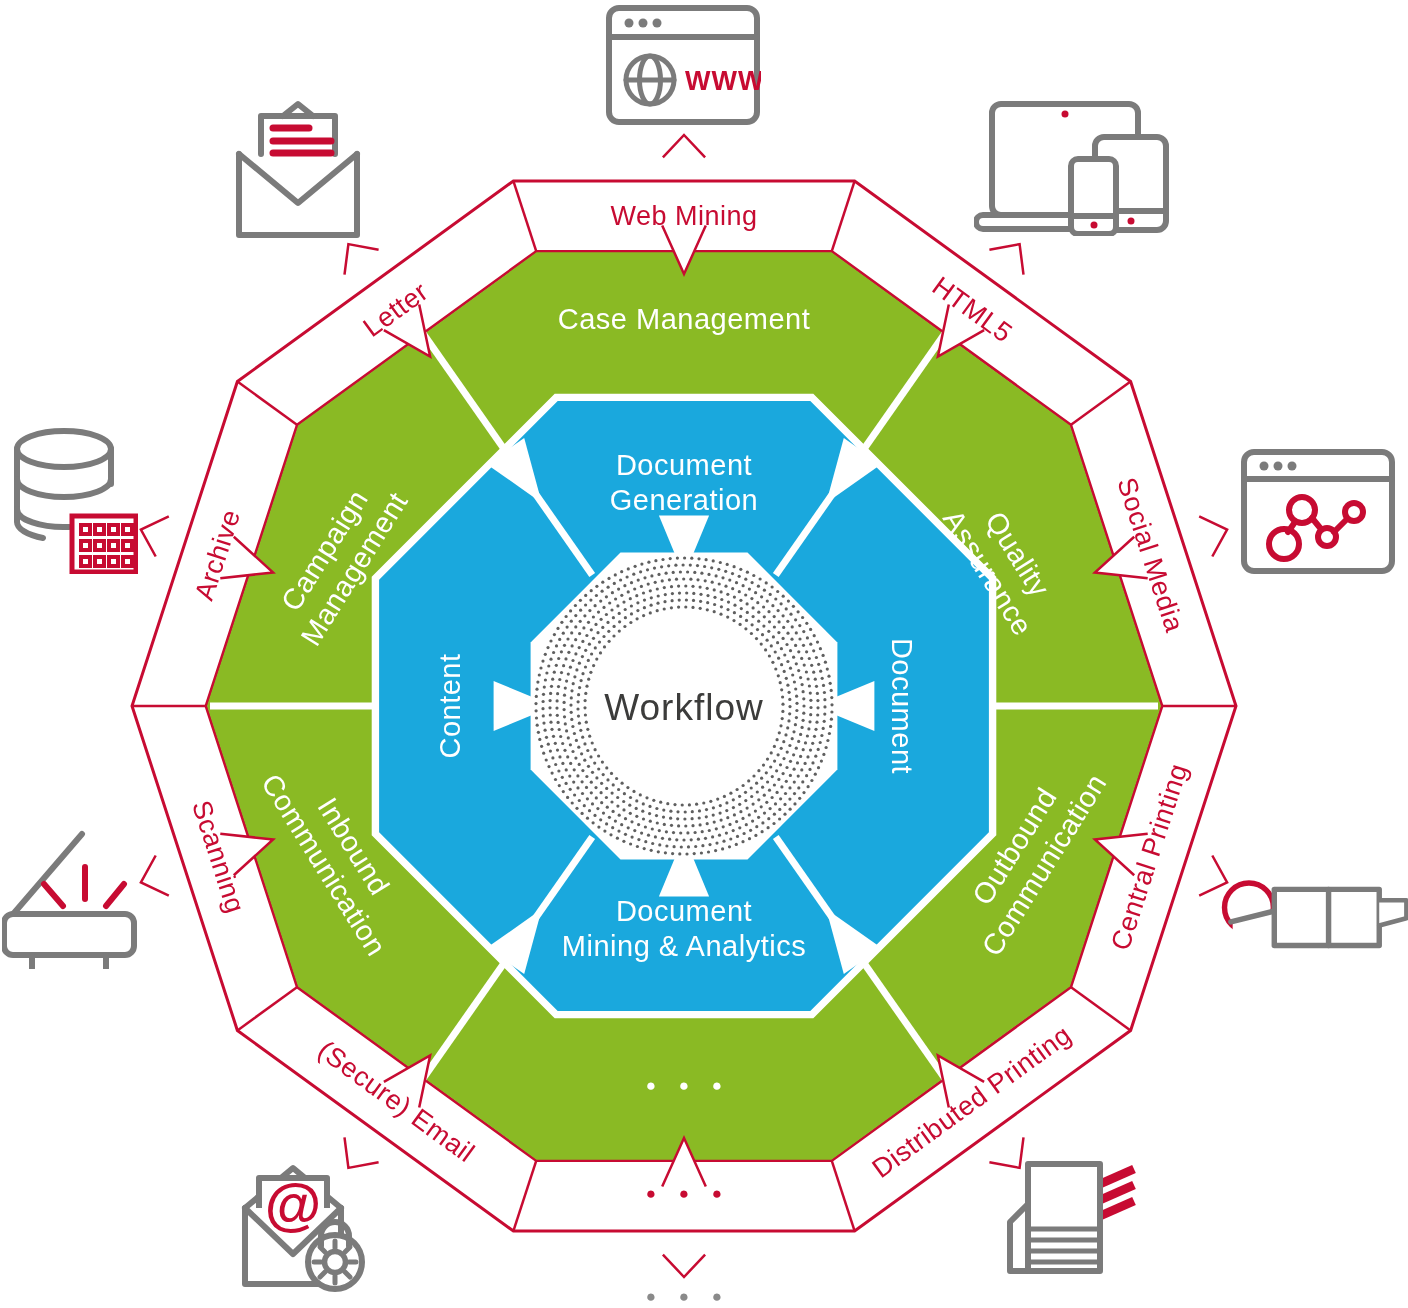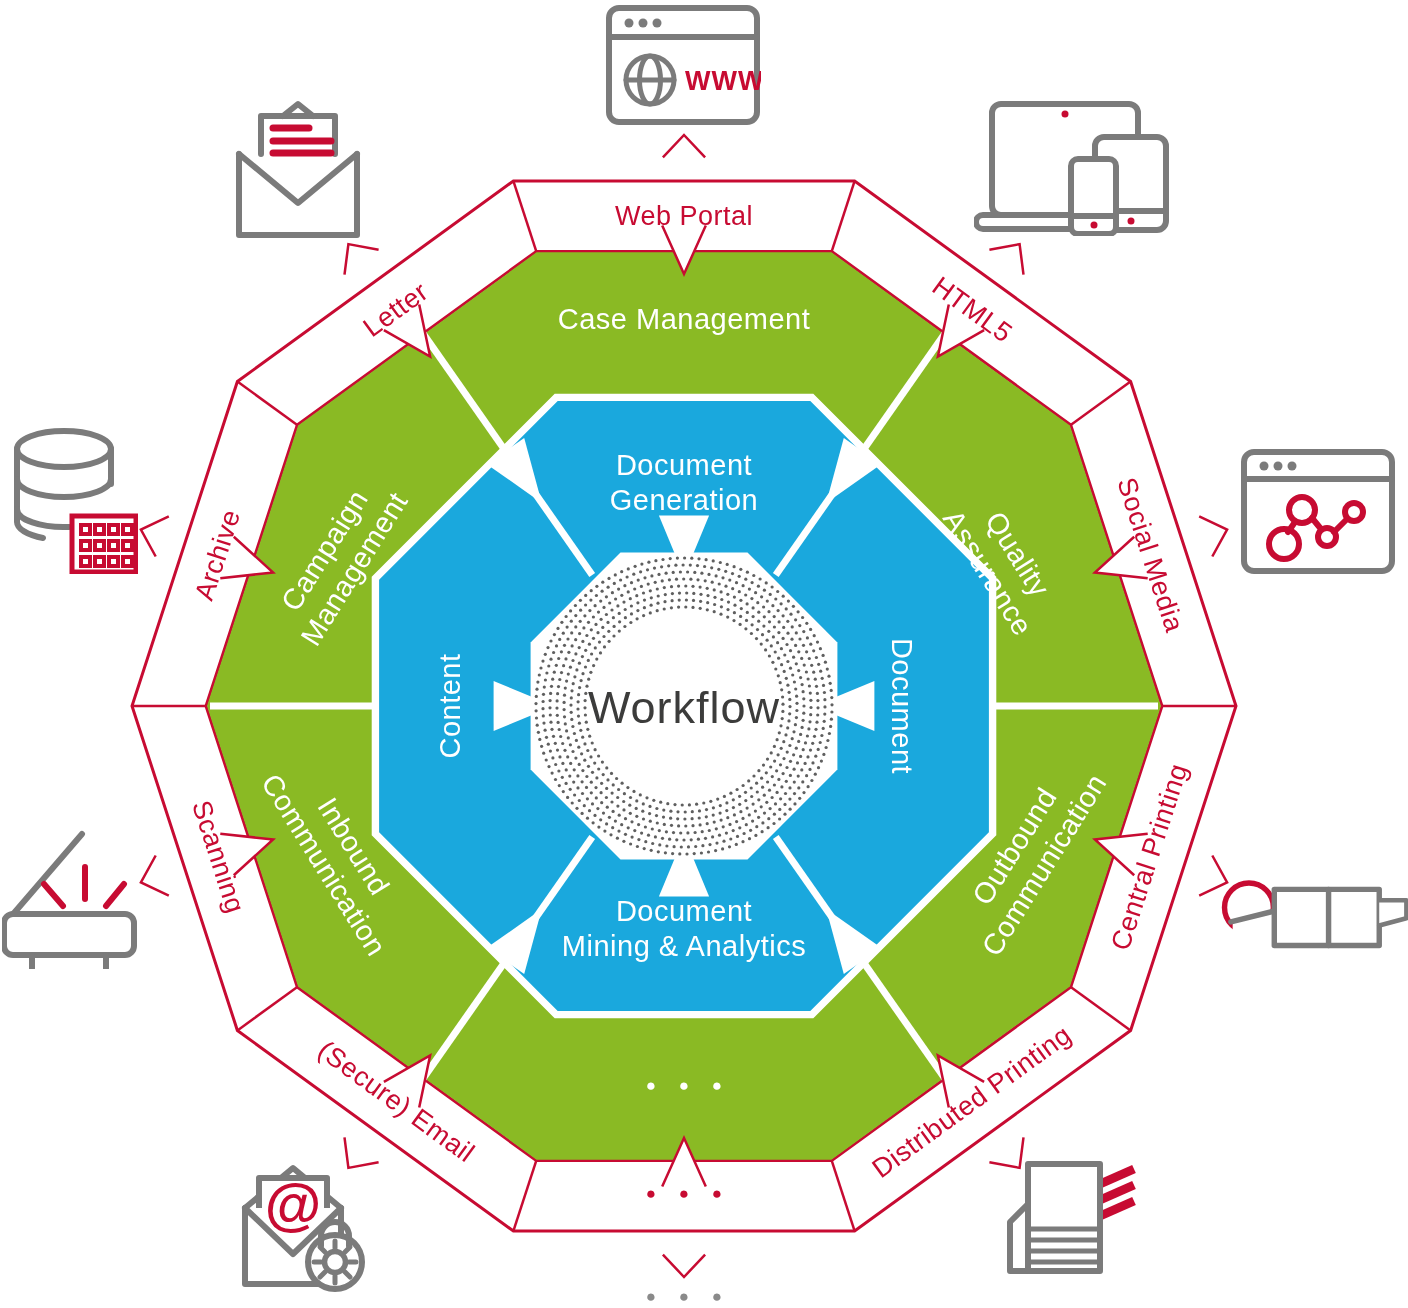--- a/index.html
+++ b/index.html
@@ -3,21 +3,21 @@
 <meta charset="utf-8">
 <style>
   html,body{margin:0;padding:0;background:#fff;}
   .stage{position:relative;width:1408px;height:1308px;background:#fff;overflow:hidden;
          font-family:"Liberation Sans",sans-serif;}
   #rings{position:absolute;left:0;top:0;}
   .lbl{position:absolute;transform:translate(-50%,-50%);white-space:pre-line;text-align:center;
        line-height:1.22;pointer-events:none;}
   .outer{color:var(--red);font-size:27px;letter-spacing:.5px;}
   .g,.b{color:#fff;font-size:29px;letter-spacing:.5px;}
-  .center-lbl{color:var(--dark);font-size:45px;font-weight:400;letter-spacing:1px;}
+  .center-lbl{color:var(--dark);font-size:37px;font-weight:400;letter-spacing:1px;}
   .dots{font-size:17px;letter-spacing:9px;text-indent:9px;}
   .dotsw{color:#fff;} .dotsr{color:var(--red);} .dotsg{color:#8a8a8a;}
   .icon{position:absolute;}
   .sg{stroke:var(--gray);stroke-width:6;fill:none;stroke-linecap:round;stroke-linejoin:round;}
   .sgw{stroke:var(--gray);stroke-width:6;fill:#fff;stroke-linecap:round;stroke-linejoin:round;}
   .sr{stroke:var(--red);stroke-width:6;fill:none;stroke-linecap:round;stroke-linejoin:round;}
   .fg{fill:var(--gray);} .fr{fill:var(--red);}
   .gr{stroke:var(--red);stroke-width:4;fill:none;}
   .www{font:bold 27px "Liberation Sans",sans-serif;fill:var(--red);letter-spacing:1px;}
   .atg{font:bold 58px "Liberation Sans",sans-serif;fill:var(--red);}
@@ -954,21 +954,21 @@
       <path d="M1212.3,556.5L1227.1,529.6L1199.2,516.4Z" fill="#fff"></path>
       <path d="M1212.3,556.5L1227.1,529.6L1199.2,516.4" fill="none" stroke="#c70b32" stroke-width="2.5"></path>
       <path d="M1147.7,578.3L1094.9,572.5L1134.2,536.8Z" fill="#fff"></path>
       <path d="M1147.7,578.3L1094.9,572.5L1134.2,536.8" fill="none" stroke="#c70b32" stroke-width="2.5"></path>
       <path d="M1023.5,274.6L1019.6,244.1L989.4,249.8Z" fill="#fff"></path>
       <path d="M1023.5,274.6L1019.6,244.1L989.4,249.8" fill="none" stroke="#c70b32" stroke-width="2.5"></path>
       <path d="M984.1,330.1L937.9,356.5L948.8,304.4Z" fill="#fff"></path>
       <path d="M984.1,330.1L937.9,356.5L948.8,304.4" fill="none" stroke="#c70b32" stroke-width="2.5"></path>
     </svg>
 
-  <div class="lbl outer" style="left:684px;top:216px;">Web Portal</div>
+  <div class="lbl outer" style="left:684px;top:216px;">Web Mining</div>
   <div class="lbl outer" style="left:972px;top:310px;transform:translate(-50%,-50%) rotate(36deg);">HTML5</div>
   <div class="lbl outer" style="left:1150px;top:555px;transform:translate(-50%,-50%) rotate(72deg);">Social Media</div>
   <div class="lbl outer" style="left:1150px;top:857px;transform:translate(-50%,-50%) rotate(-72deg);">Central Printing</div>
   <div class="lbl outer" style="left:972px;top:1102px;transform:translate(-50%,-50%) rotate(-36deg);">Distributed Printing</div>
   <div class="lbl outer dots dotsr" style="left:684px;top:1194px;">● ● ●</div>
   <div class="lbl outer" style="left:396px;top:1102px;transform:translate(-50%,-50%) rotate(36deg);">(Secure) Email</div>
   <div class="lbl outer" style="left:218px;top:857px;transform:translate(-50%,-50%) rotate(72deg);">Scanning</div>
   <div class="lbl outer" style="left:218px;top:555px;transform:translate(-50%,-50%) rotate(-72deg);">Archive</div>
   <div class="lbl outer" style="left:396px;top:310px;transform:translate(-50%,-50%) rotate(-36deg);">Letter</div>
 

